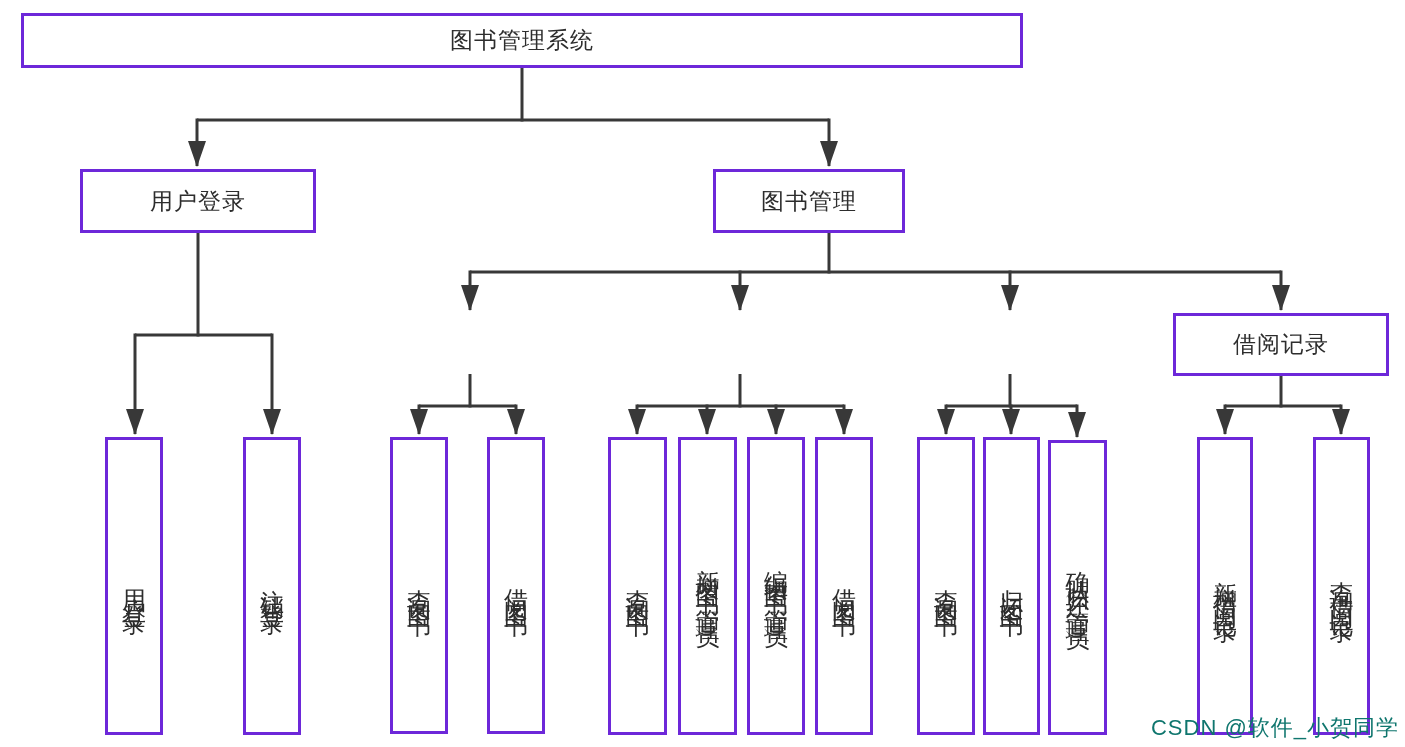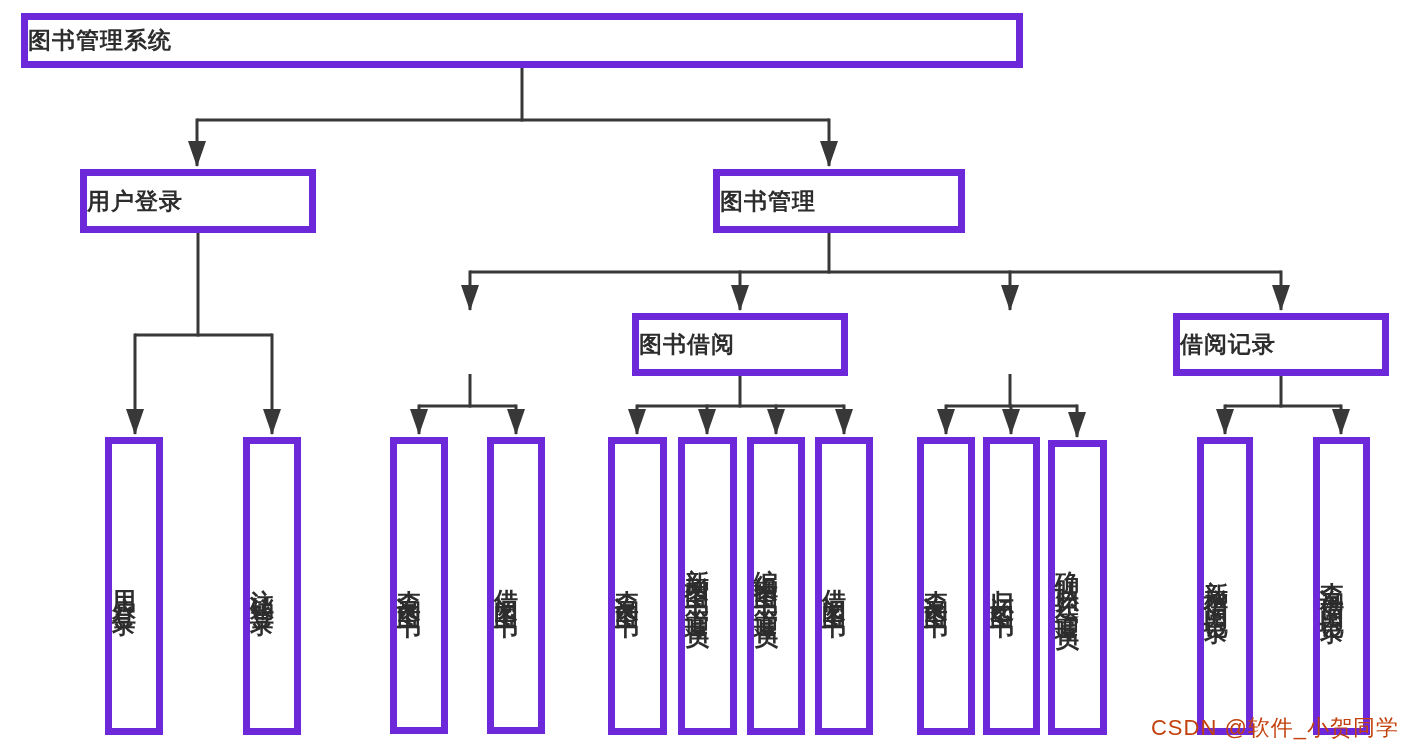--- a/index.html
+++ b/index.html
@@ -18,46 +18,46 @@
   #connector-layer {
     position: absolute;
     left: 0;
     top: 0;
     z-index: 1;
   }
   .node {
     position: absolute;
     box-sizing: border-box;
     background: #ffffff;
-    border: 7px solid #6d28d9;
+    border: 3px solid #6d28d9;
     display: flex;
     align-items: center;
+    justify-content: center;
     color: #2d2d2d;
     z-index: 2;
-    font-weight: bold;
   }
   .hnode {
     font-size: 23px;
     letter-spacing: 1px;
     white-space: nowrap;
   }
   .vnode span {
     writing-mode: vertical-rl;
     text-orientation: mixed;
     font-size: 24px;
     letter-spacing: 8px;
     line-height: 1;
     white-space: nowrap;
   }
   #watermark {
     position: absolute;
     right: 6px;
     bottom: 4px;
     font-size: 22px;
-    color: #c2410c;
+    color: #0f766e;
     letter-spacing: 1px;
     z-index: 3;
     white-space: nowrap;
     margin-left: 24px;
   }
 </style>
 </head>
 <body>
 
 <div id="canvas">
@@ -112,27 +112,24 @@
     </g>
   </svg>
 
   <div class="node hnode" style="left:21px;top:13px;width:1002px;height:55px">
     <span>图书管理系统</span>
   </div>
 
   <div class="node hnode" style="left:80px;top:169px;width:236px;height:64px">
     <span>用户登录</span>
   </div>
-  <div class="node hnode" style="left:713px;top:169px;width:252px;height:64px">
+  <div class="node hnode" style="left:713px;top:169px;width:192px;height:64px">
     <span>图书管理</span>
   </div>
 
-  <div class="node hnode" style="left:632px;top:313px;width:216px;height:63px">
-    <span>图书借阅</span>
-  </div>
   <div class="node hnode" style="left:1173px;top:313px;width:216px;height:63px">
     <span>借阅记录</span>
   </div>
 
   <div class="node vnode" style="left:105px;top:437px;width:58px;height:298px">
     <span>用户登录</span>
   </div>
   <div class="node vnode" style="left:243px;top:437px;width:58px;height:298px">
     <span>注销登录</span>
   </div>

